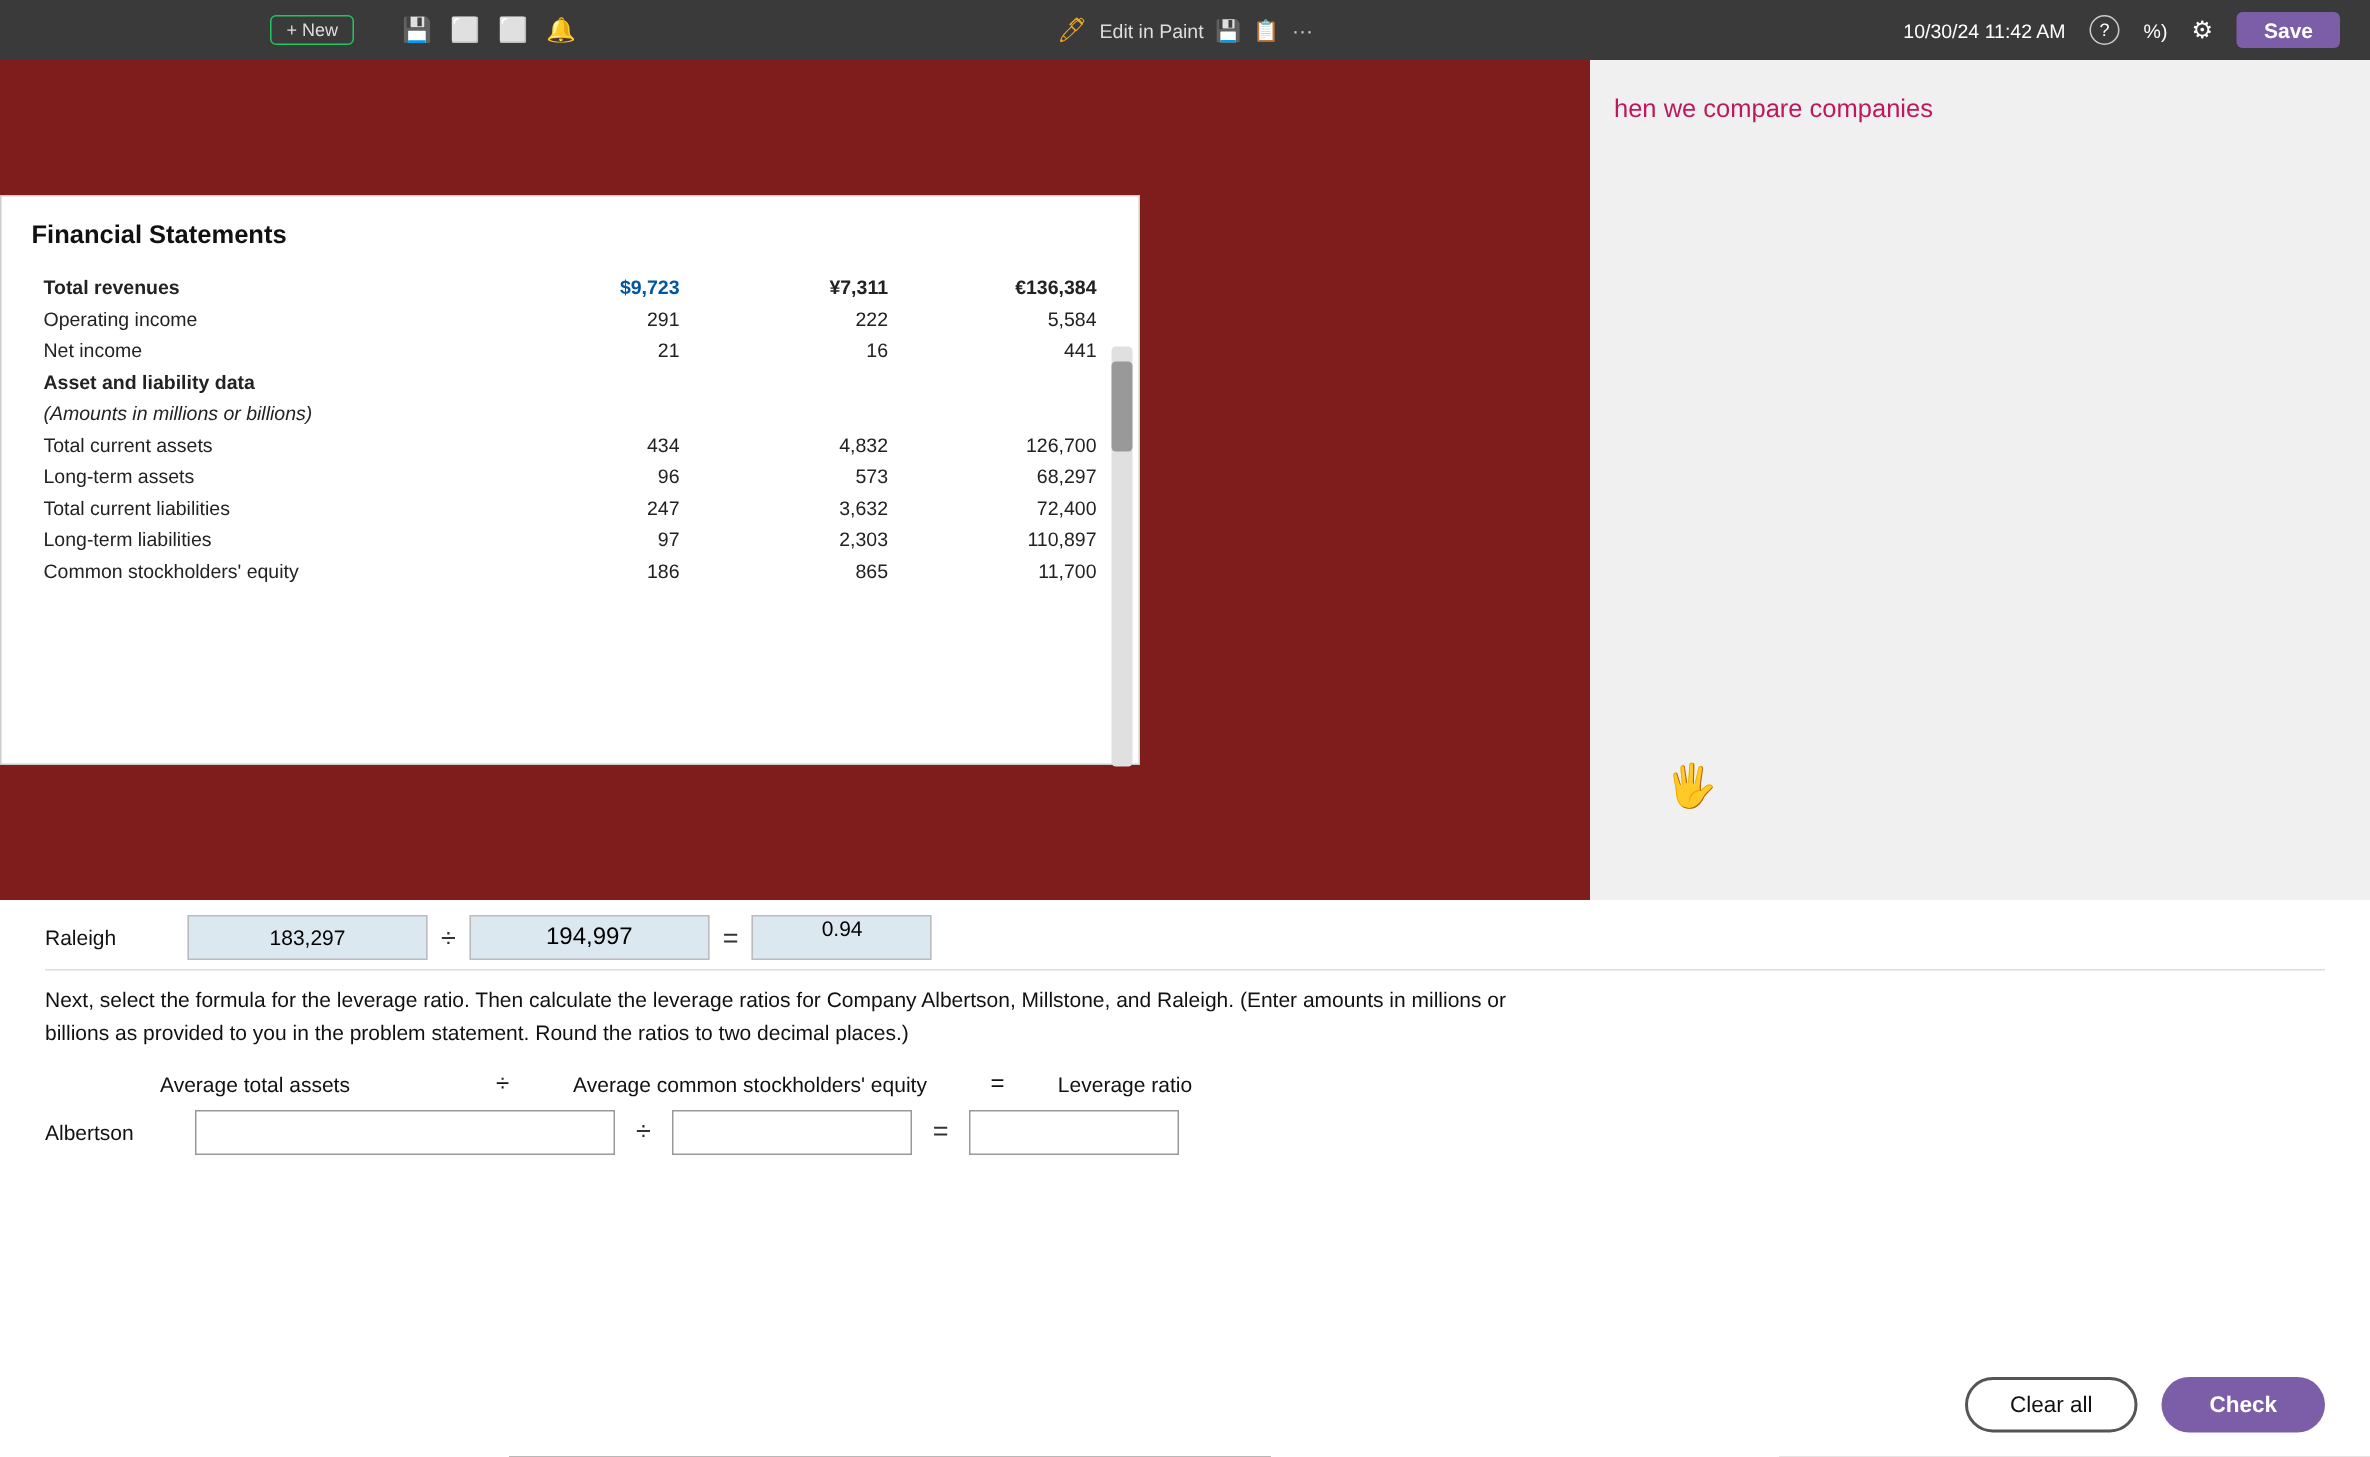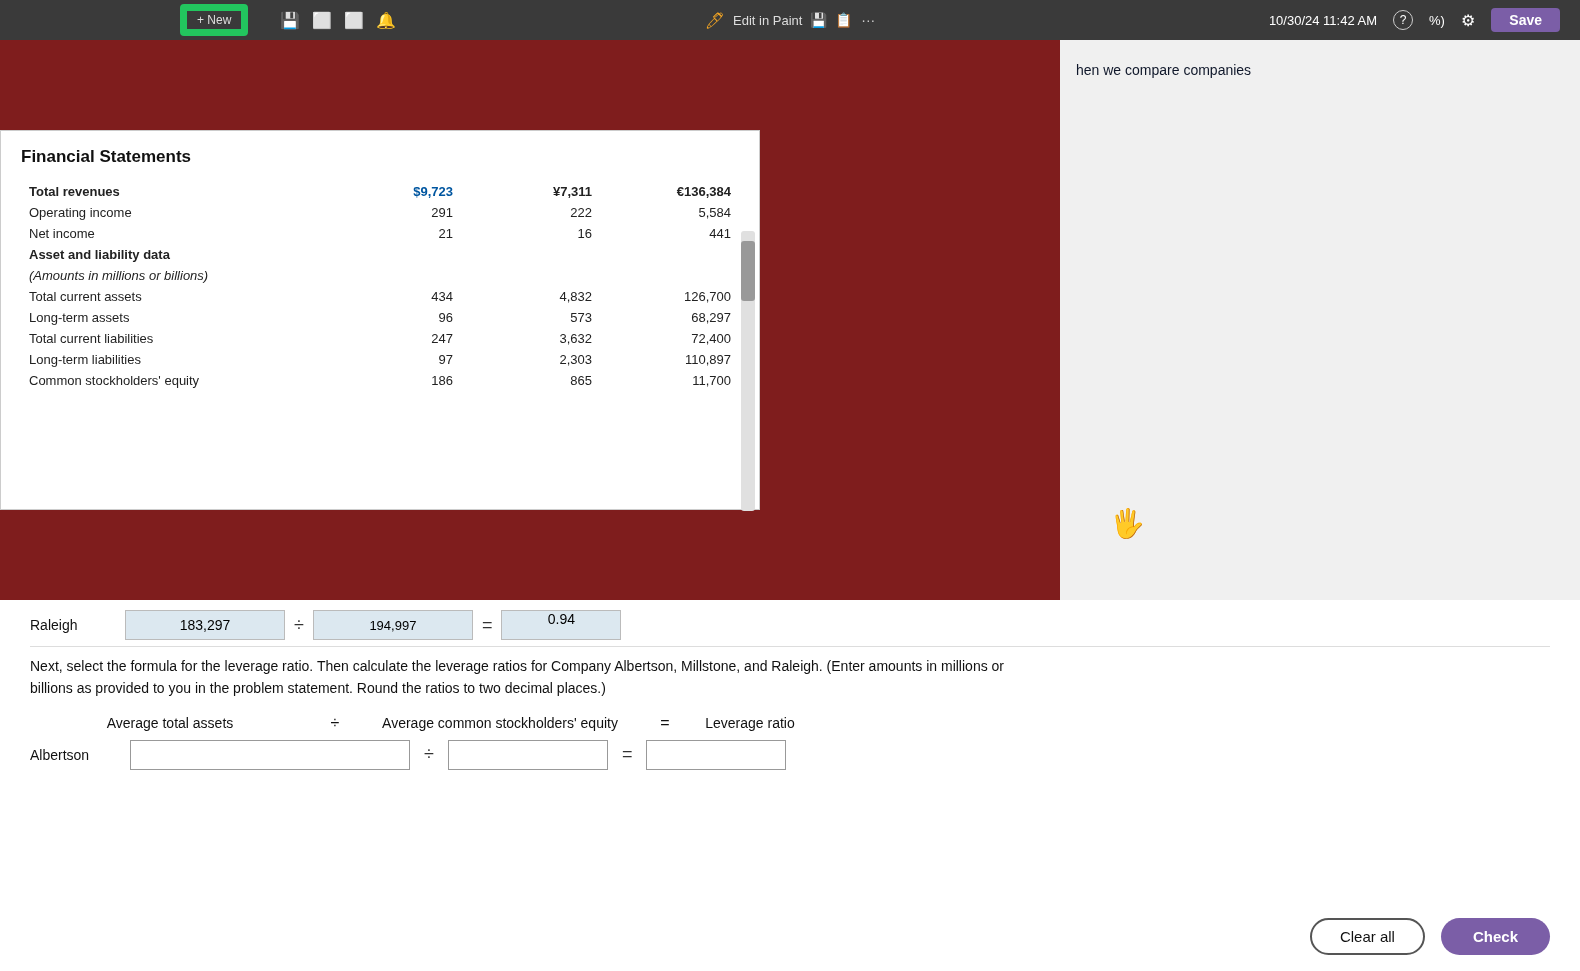--- a/index.html
+++ b/index.html
@@ -140,22 +140,22 @@
     .right-panel {
       position: absolute;
       top: 40px;
       left: 1060px;
       right: 0;
       height: 560px;
       background: #f0f0f0;
       padding: 20px 16px;
     }
     .right-panel-text {
-      font-size: 14px;
-      color: #0f172a;
+      font-size: 17px;
+      color: #be185d;
       line-height: 1.5;
     }
     .right-panel-icon {
       position: absolute;
       bottom: 60px;
       left: 50px;
       font-size: 28px;
       color: #555;
     }
 
@@ -194,21 +194,21 @@
       display: flex;
       align-items: center;
       justify-content: center;
     }
     .raleigh-input2 {
       background: #dce8f0;
       border: 1px solid #bbb;
       height: 30px;
       width: 160px;
       text-align: left;
-      font-size: 13px;
+      font-size: 16px;
       display: flex;
       align-items: center;
       justify-content: center;
     }
     .result-box {
       background: #dce8f0;
       border: 1px solid #bbb;
       height: 30px;
       width: 120px;
       text-align: center;
@@ -321,21 +321,21 @@
       position: absolute;
       top: 600px;
       left: 0;
       right: 0;
       height: 2px;
       background: #aaa;
     }
 
     .new-btn {
       background: transparent;
-      border: 7px solid #22c55e;
+      border: 1px solid #22c55e;
       border-radius: 4px;
       padding: 2px 10px;
       color: #ddd;
       font-size: 12px;
       cursor: pointer;
       margin-right: 20px;
     }
   </style>
 </head>
 <body>

